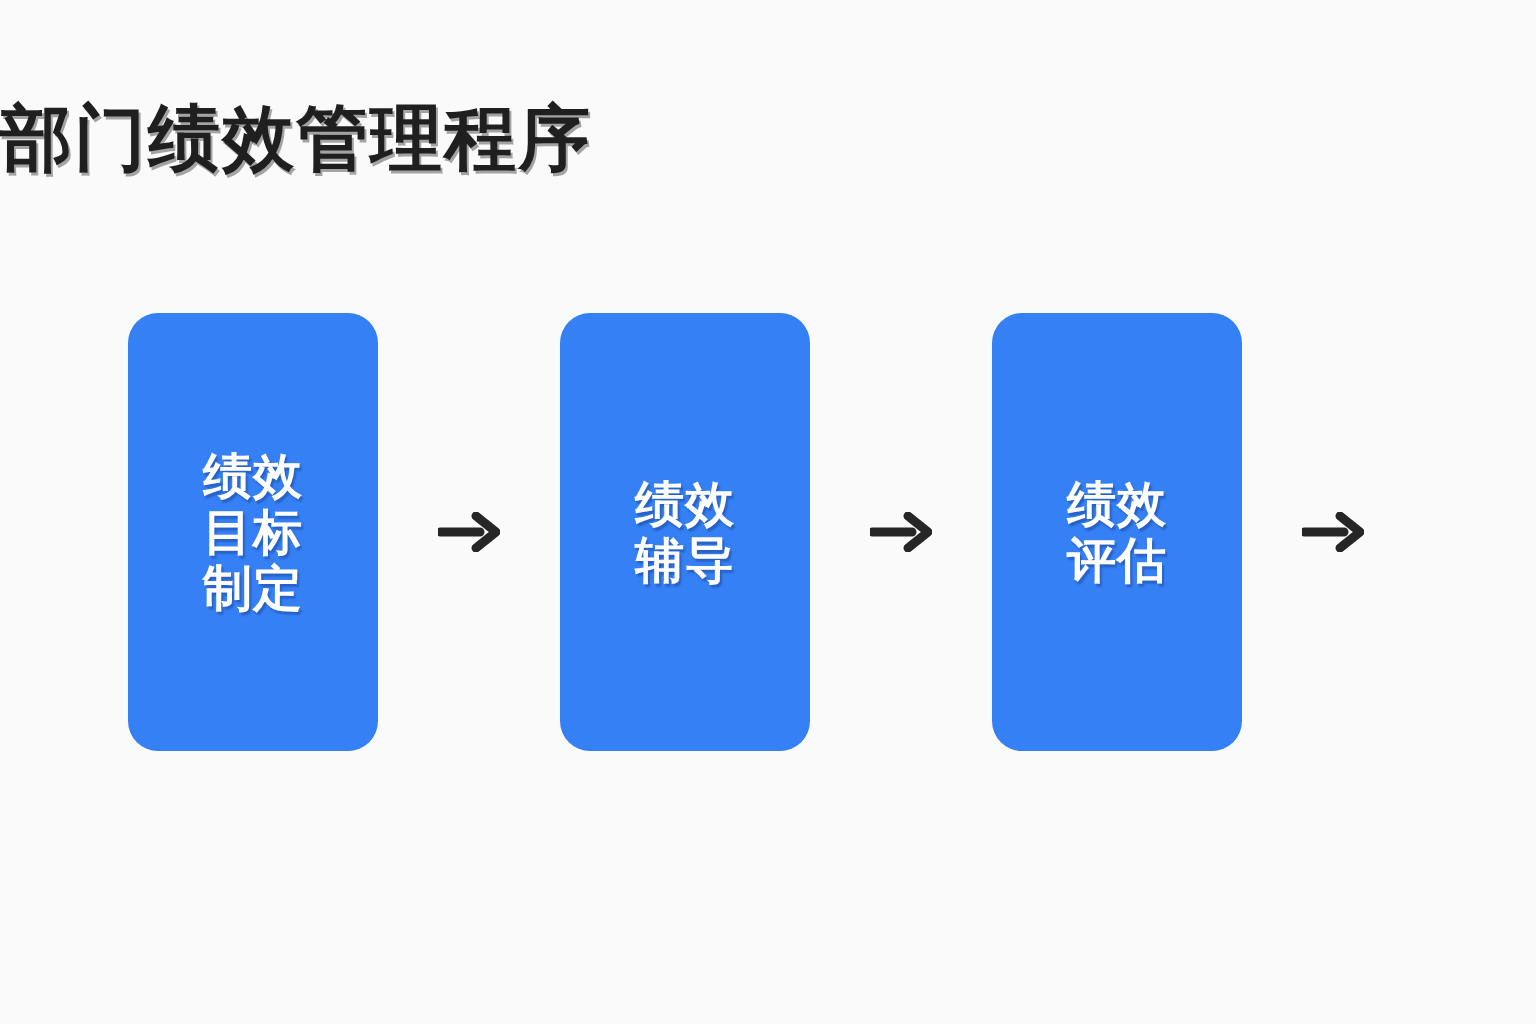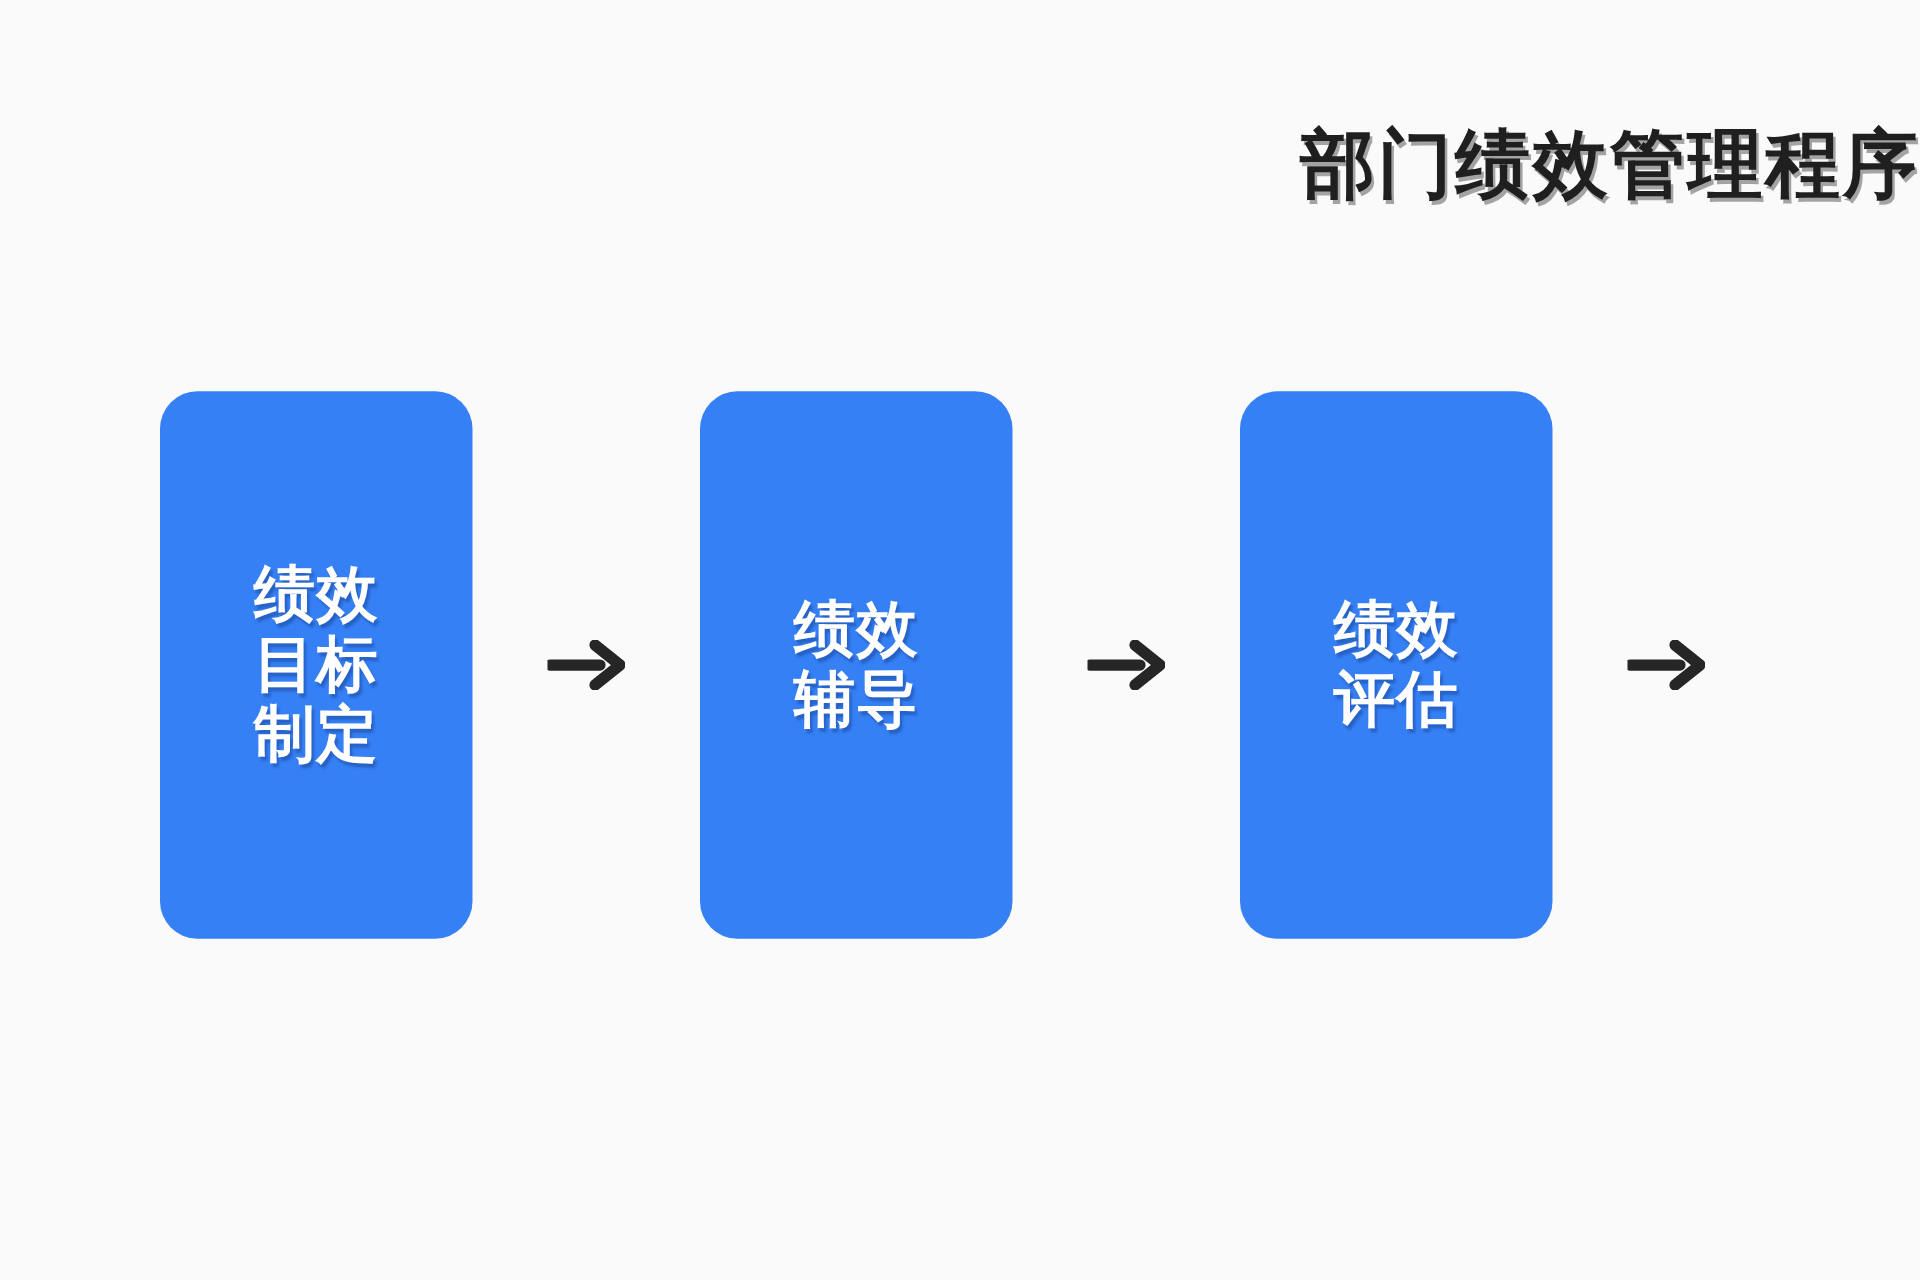--- a/index.html
+++ b/index.html
@@ -20,22 +20,22 @@
     inset: 0;
     background: #fafafa;
   }
 
   
   .title {
     position: absolute;
     left: 0;
     right: 0;
     top: 98px;
-    text-align: right;
-    font-size: 60px;
+    text-align: left;
+    font-size: 72px;
     line-height: 1.12;
     font-weight: 800;
     letter-spacing: 2px;
     color: #1f1f1f;
     text-shadow: 2px 3px 0 rgba(0,0,0,0.35);
     white-space: nowrap;
   }
 
   
   .flow {

